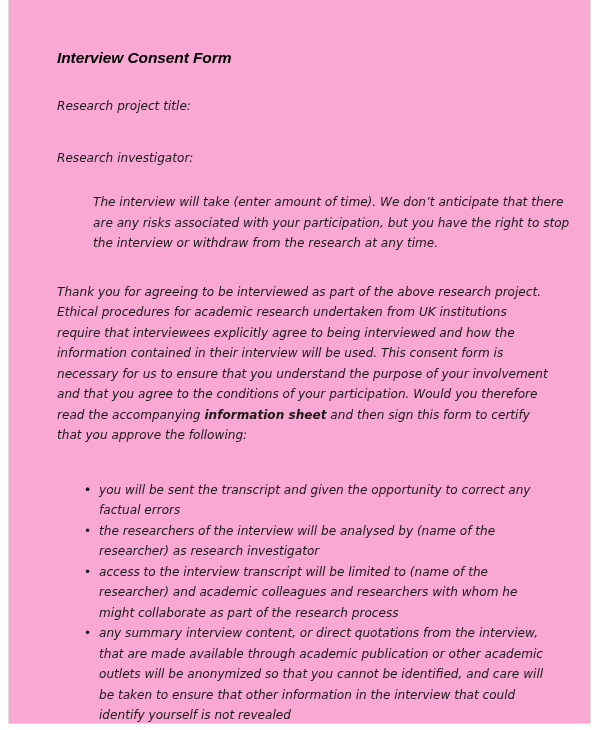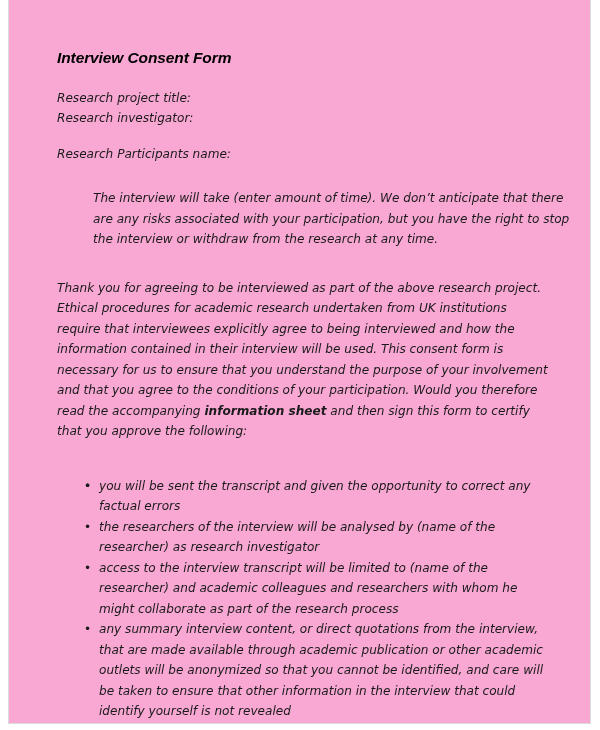--- a/index.html
+++ b/index.html
@@ -49,22 +49,22 @@
   }
 
   .field-label {
     font-family: "DejaVu Sans", sans-serif;
     font-size: 12.1px;
     color: #1a1a1a;
     line-height: 20px;
     margin: 0;
   }
 
-  .field-row-1 { margin-top: 20px; }
-  .field-row-2 { margin-top: 0; }
+  .field-row-1 { margin-top: 28px; }
+  .field-row-2 { margin-top: 32px; }
   .field-row-3 { margin-top: 16px; }
 
   .body-para {
     font-family: "DejaVu Sans", sans-serif;
     font-size: 12.1px;
     color: #1a1a1a;
     line-height: 20.5px;
     margin: 0;
     text-align: left;
   }
@@ -107,21 +107,20 @@
 <body>
 
 <div class="page">
   <div class="page-inner">
 
     <h1 class="doc-title">Interview Consent Form</h1>
 
     <div class="field-list">
       <p class="field-label field-row-1">Research project title:</p>
       <p class="field-label field-row-2">Research investigator:</p>
-      <p class="field-label field-row-3">Research Participants name:</p>
     </div>
 
     <p class="body-para para-1">The interview will take (enter amount of time).  We don’t anticipate that  there are any risks associated with your participation, but you have the right to stop the interview or withdraw from the research at any time.</p>
 
     <p class="body-para para-2">
       <span>Thank you for agreeing to be interviewed as part of the above research project. Ethical procedures for academic research undertaken from UK institutions require that interviewees explicitly agree to being interviewed and how the information contained in their interview will be used.  This consent form is necessary for us to ensure that you understand the purpose of your involvement and that you agree to the conditions of your participation. Would you therefore read the accompanying </span><b>information sheet</b><span> and then sign this form to certify that you approve the following:</span>
     </p>
 
     <ul class="bullet-list">
       <li class="bullet-item">

